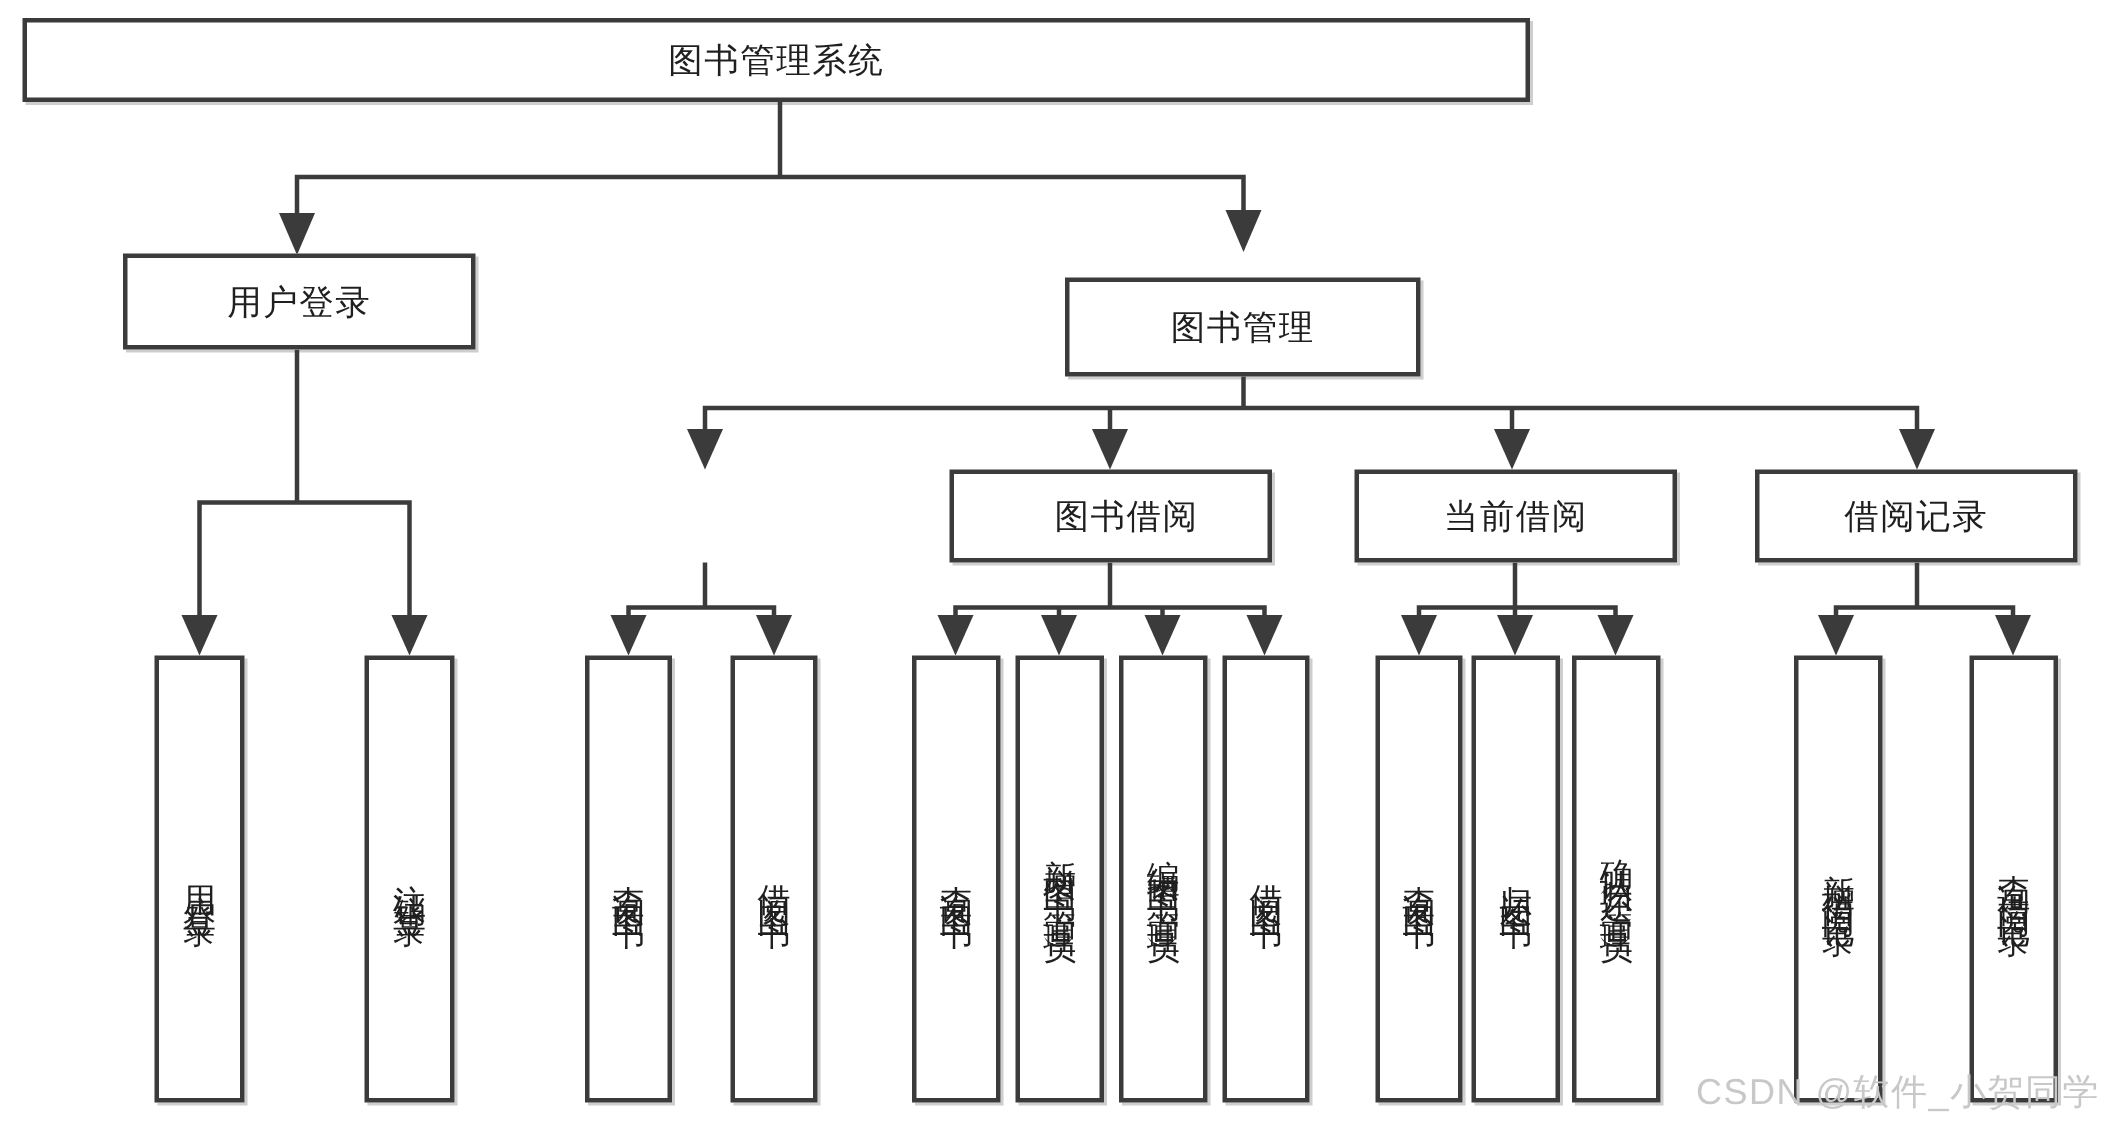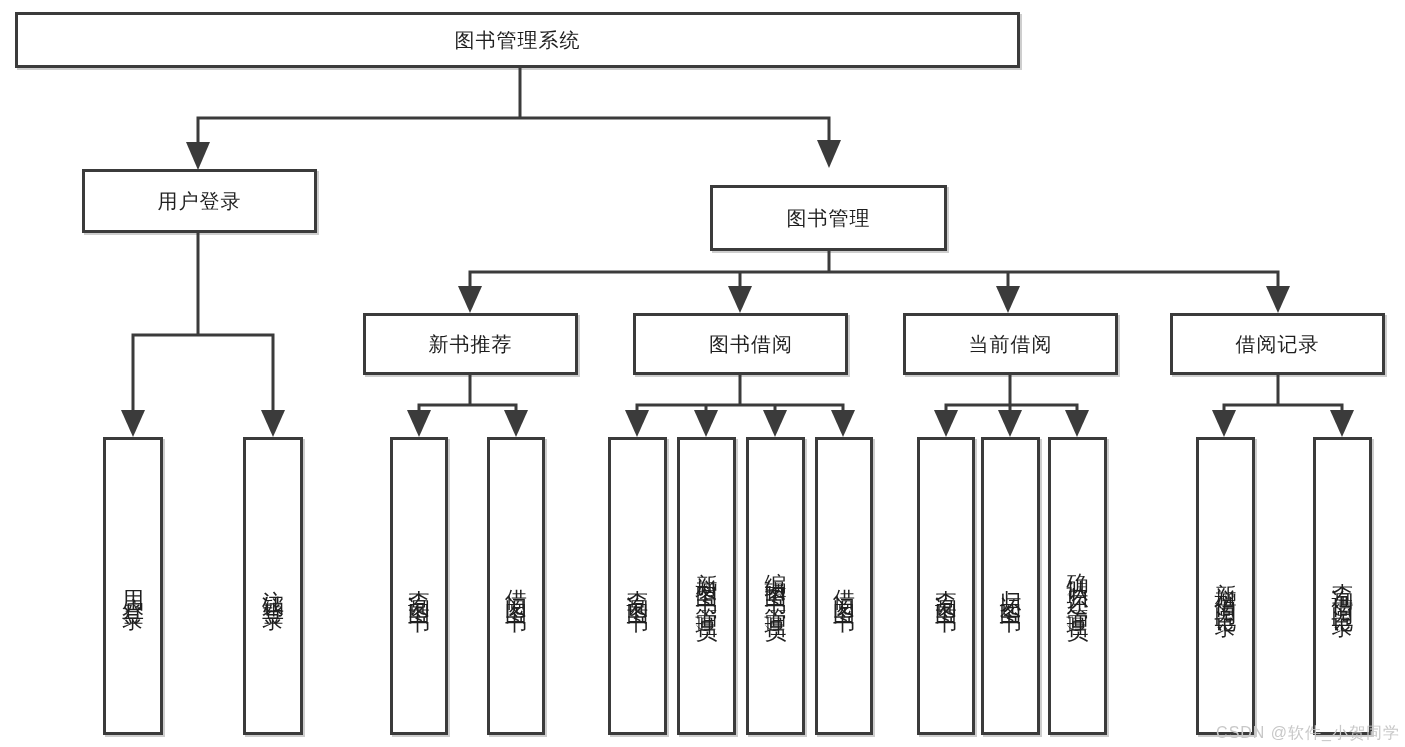--- a/index.html
+++ b/index.html
@@ -11,21 +11,21 @@
     overflow:hidden;
   }
   .connectors{position:absolute;left:0;top:0;width:1405px;height:747px;pointer-events:none;}
   .box{
     position:absolute;
     box-sizing:border-box;
     border:3px solid #3b3b3b;
     background:#ffffff;
     display:flex;align-items:center;justify-content:center;
     color:#1f1f1f;
-    font-size:20px;
+    font-size:23px;
     letter-spacing:1px;
     box-shadow:2px 2px 0 rgba(60,60,60,.25);
   }
   .vbox{
     position:absolute;
     box-sizing:border-box;
     border:3px solid #3b3b3b;
     background:#ffffff;
     display:flex;align-items:center;justify-content:center;
     color:#1f1f1f;
@@ -35,21 +35,21 @@
     writing-mode:vertical-rl;
     text-orientation:mixed;
     font-size:22px;
     letter-spacing:7px;
     line-height:1;
     white-space:nowrap;
   }
   .watermark{
     position:absolute;
     right:5px;bottom:3px;
-    font-size:16px;
+    font-size:24px;
     color:#c8c8c8;
     letter-spacing:1px;
     z-index:20;
   }
 </style>
 </head>
 <body>
 
 <div class="canvas">
 
@@ -110,21 +110,20 @@
       <polygon points="1212,410 1236,410 1224,437"></polygon>
       <polygon points="1330,410 1354,410 1342,437"></polygon>
     </g>
   </svg>
 
   <div class="box" style="left:15px;top:12px;width:1005px;height:56px;">图书管理系统</div>
 
   <div class="box" style="left:82px;top:169px;width:235px;height:64px;">用户登录</div>
   <div class="box" style="left:710px;top:167px;width:237px;height:66px;margin-top:18px;">图书管理</div>
 
-  <div class="box" style="left:363px;top:313px;width:215px;height:62px;">新书推荐</div>
   <div class="box" style="left:633px;top:313px;width:215px;height:62px;padding-left:21px;">图书借阅</div>
   <div class="box" style="left:903px;top:313px;width:215px;height:62px;">当前借阅</div>
   <div class="box" style="left:1170px;top:313px;width:215px;height:62px;">借阅记录</div>
 
   <div class="vbox" style="left:103px;top:437px;width:60px;height:298px;">
     <span class="vtext">用户登录</span>
   </div>
   <div class="vbox" style="left:243px;top:437px;width:60px;height:298px;">
     <span class="vtext">注销登录</span>
   </div>

